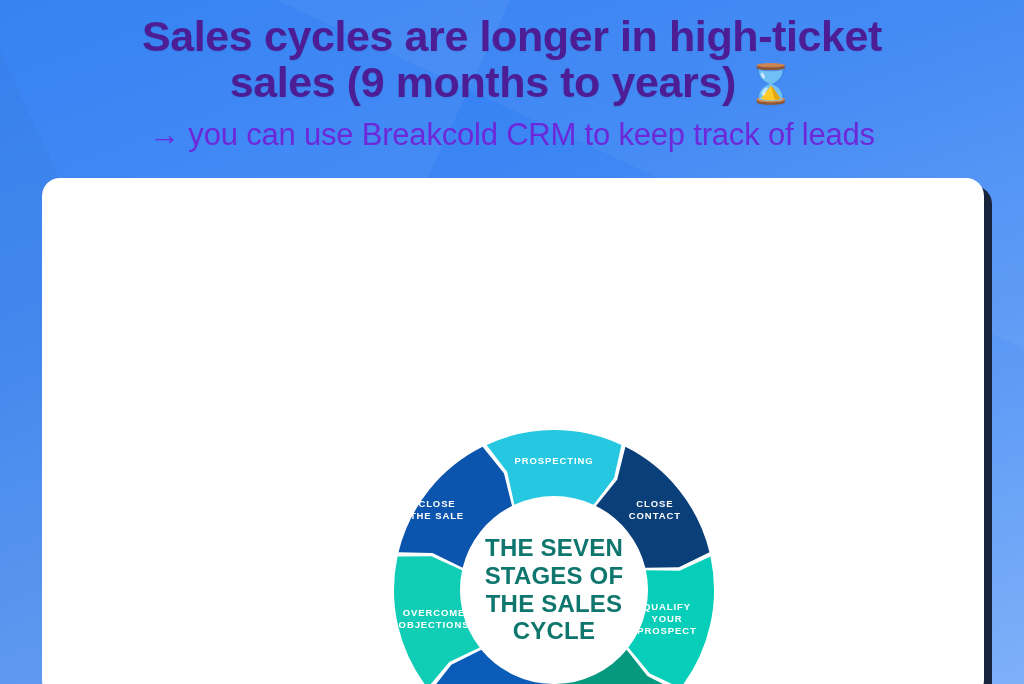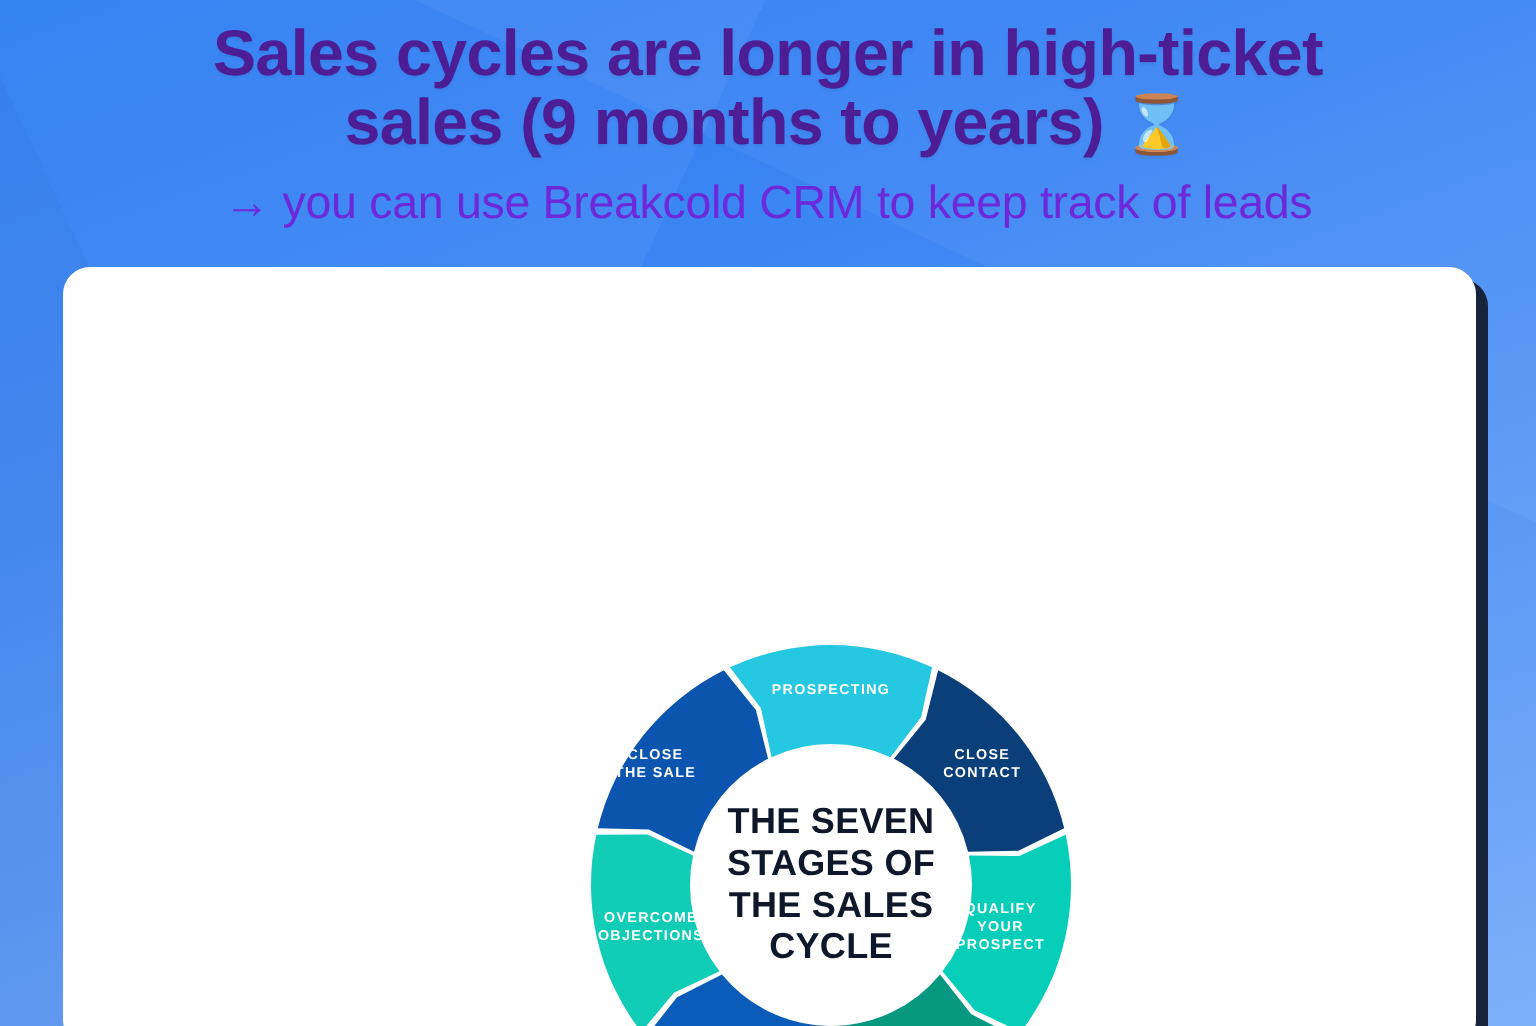--- a/index.html
+++ b/index.html
@@ -78,21 +78,21 @@
     pointer-events: none;
     white-space: pre-line;
   }
 
   .center-text {
     position: absolute;
     left: 50%; top: 50%;
     transform: translate(-50%, -50%);
     width: 180px;
     text-align: center;
-    color: #0f172a;
+    color: #0f766e;
     font-size: 24px;
     font-weight: 700;
     line-height: 1.16;
     letter-spacing: 0.2px;
     white-space: pre-line;
   }
 </style>
 </head>
 <body>
 

